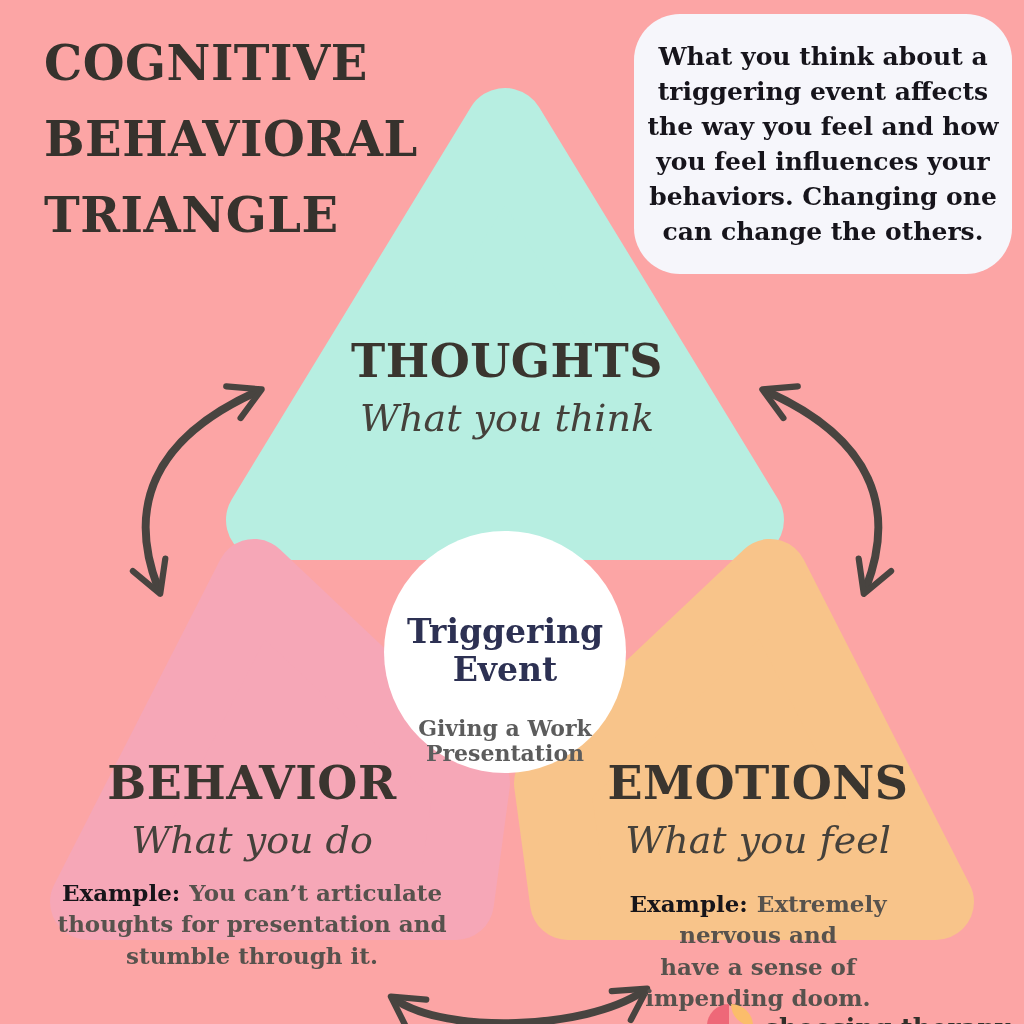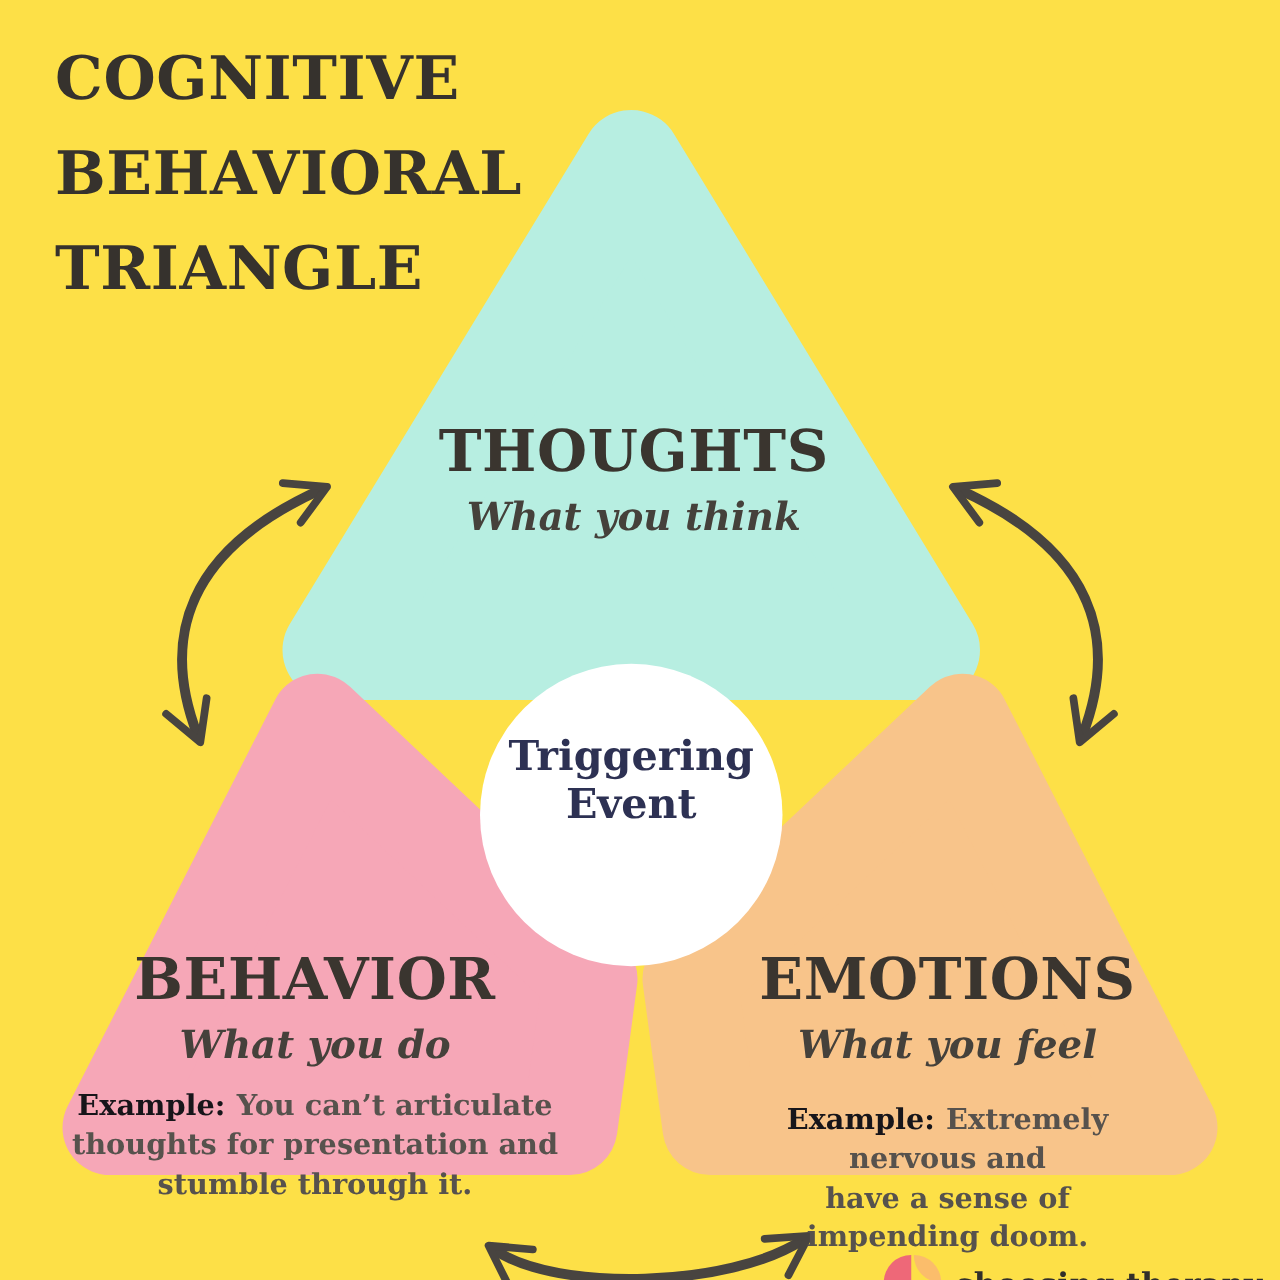--- a/index.html
+++ b/index.html
@@ -1,20 +1,20 @@
 <!DOCTYPE html>
 <html><head>
 <meta charset="utf-8">
 <style>
   html,body { margin:0; padding:0; }
   body { font-family: "DejaVu Serif", "Liberation Serif", serif; }
   .canvas {
     position: relative;
     width: 1024px; height: 1024px;
-    background: #fde047;
+    background: #fca5a5;
     overflow: hidden;
   }
   svg.bg { position:absolute; left:0; top:0; z-index:0; }
 
   .abs { position:absolute; z-index:2; }
 
   .title {
     left:44px; top:26px;
     font-size:48px; font-weight:700;
     letter-spacing:0.5px;
@@ -38,35 +38,35 @@
   .node { text-align:center; transform:translateX(-50%);margin-top:42px; }
   #thoughts-node { left:507px; top:294px; }
   #behavior-node { left:252px; top:716px; }
   #emotions-node { left:758px; top:716px; }
 
   .node-heading {
     font-size:46px; font-weight:700; color:#3a352f; line-height:1.1;
     letter-spacing:0.5px;
   }
   .node-sub {
-    font-size:31px; font-style:italic; font-weight:700;
+    font-size:38px; font-style:italic; font-weight:400;
     color:#45413b; margin-top:9px;
   }
   .node-example {
     font-size:23px; font-weight:700; color:#57524d;
     line-height:1.37; margin-top:21px; white-space:pre-line;
   }
   #behavior-node .node-example { margin-top:15px; }
   #emotions-node .node-example { margin-top:26px; }
   .ex-label { color:#17151a; margin-right:9px; }
 
   .center-text { left:505px; top:586px; transform:translateX(-50%); text-align:center; }
   .center-heading {
     font-size:33px; font-weight:700; color:#2d3153;
-    line-height:1.14; white-space:pre-line;
+    line-height:1.14; white-space:pre-line;margin-top:27px;
   }
   .center-sub {
     font-size:22px; font-weight:700; color:#5c5c5c;
     line-height:1.12; margin-top:28px; white-space:pre-line;
   }
 
   .logo { right:14px; top:1004px; display:flex; align-items:center; gap:11px; }
   .logo-icon { width:46px; height:46px; display:grid;
     grid-template-columns:1fr 1fr; grid-template-rows:1fr 1fr; gap:2px; }
   .logo-icon div { width:22px; height:22px; }
@@ -98,20 +98,28 @@
 
     <path d="M 158 588 C 128 510, 150 440, 256 392" fill="none" stroke-width="8" stroke-linecap="round" marker-start="url(#ah)" marker-end="url(#ah)" stroke="#484440"></path>
     <path d="M 866 588 C 896 510, 874 440, 768 392" fill="none" stroke-width="8" stroke-linecap="round" marker-start="url(#ah)" marker-end="url(#ah)" stroke="#484440"></path>
     <path d="M 396 1000 C 446 1034, 584 1030, 642 992" fill="none" stroke-width="8" stroke-linecap="round" marker-start="url(#ah)" marker-end="url(#ah)" stroke="#484440"></path>
   </svg>
 
   <div class="abs title">COGNITIVE
 BEHAVIORAL
 TRIANGLE</div>
 
+  <div class="abs info-box">
+    <div class="info-box-text">What you think about a
+triggering event affects
+the way you feel and how
+you feel influences your
+behaviors. Changing one
+can change the others.</div>
+  </div>
 
   <div class="abs node" id="thoughts-node">
     <div class="node-heading">THOUGHTS</div>
     <div class="node-sub">What you think</div>
   </div>
 
   <div class="abs node" id="emotions-node">
     <div class="node-heading">EMOTIONS</div>
     <div class="node-sub">What you feel</div>
     <div class="node-example"><span class="ex-label">Example:</span><span>Extremely nervous and
@@ -122,20 +130,22 @@
     <div class="node-heading">BEHAVIOR</div>
     <div class="node-sub">What you do</div>
     <div class="node-example"><span class="ex-label">Example:</span><span>You can’t articulate
 thoughts for presentation and
 stumble through it.</span></div>
   </div>
 
   <div class="abs center-text">
     <div class="center-heading">Triggering
 Event</div>
+    <div class="center-sub">Giving a Work
+Presentation</div>
   </div>
 
   <div class="abs logo">
     <div class="logo-icon">
       <div class="q-tl"></div>
       <div class="q-tr"></div>
       <div class="q-bl"></div>
       <div class="q-br"></div>
     </div>
     <div class="logo-text">choosing therapy</div>

